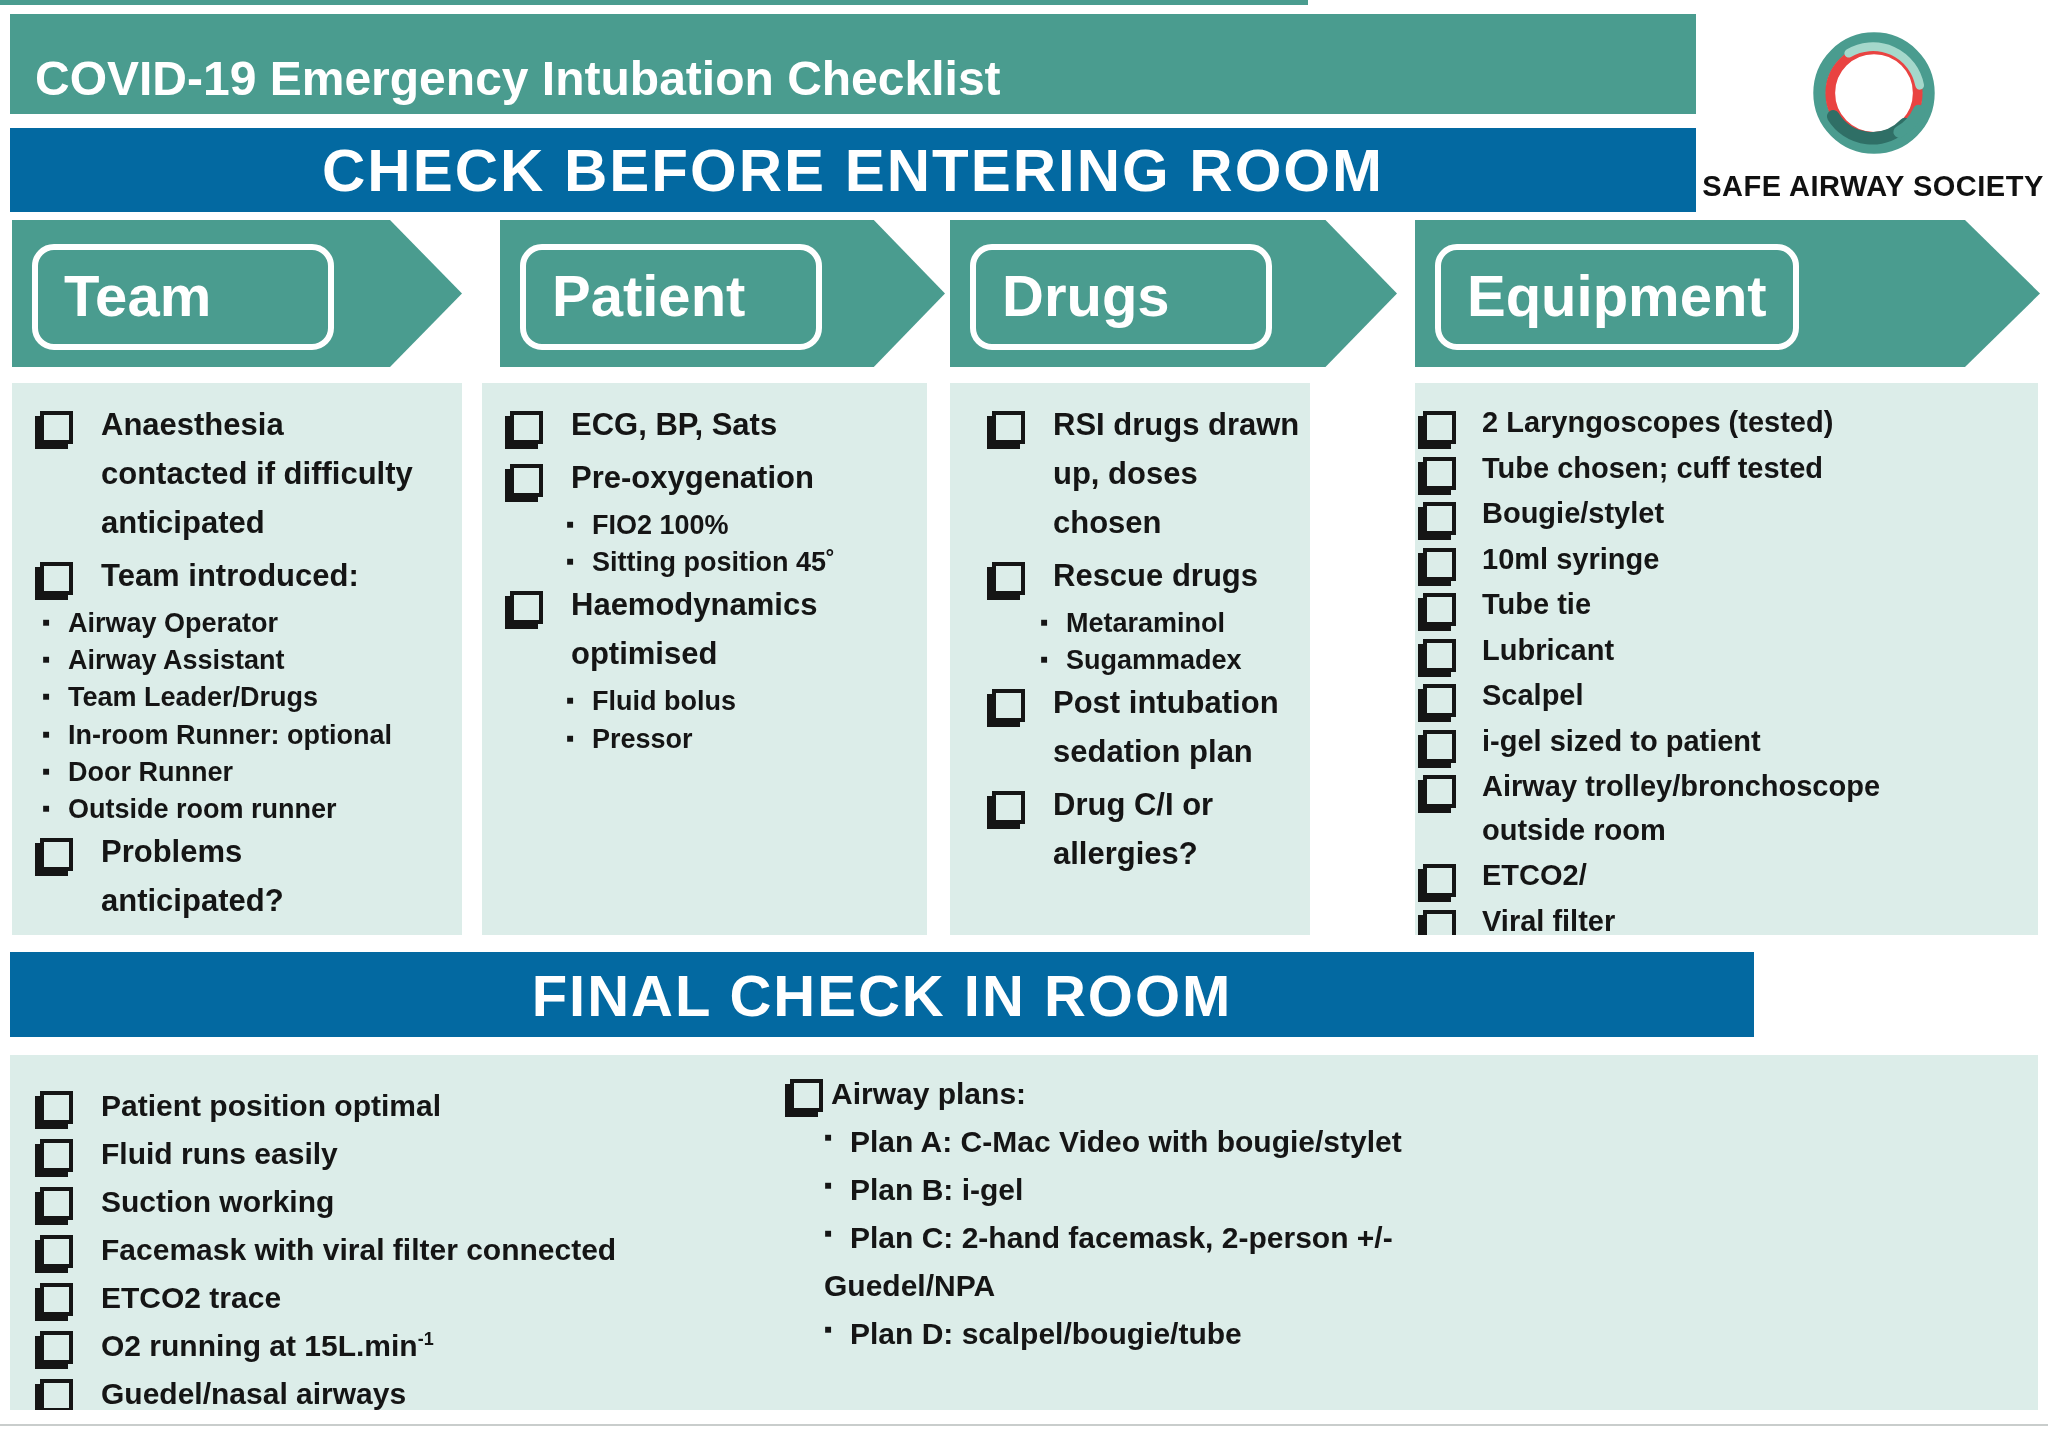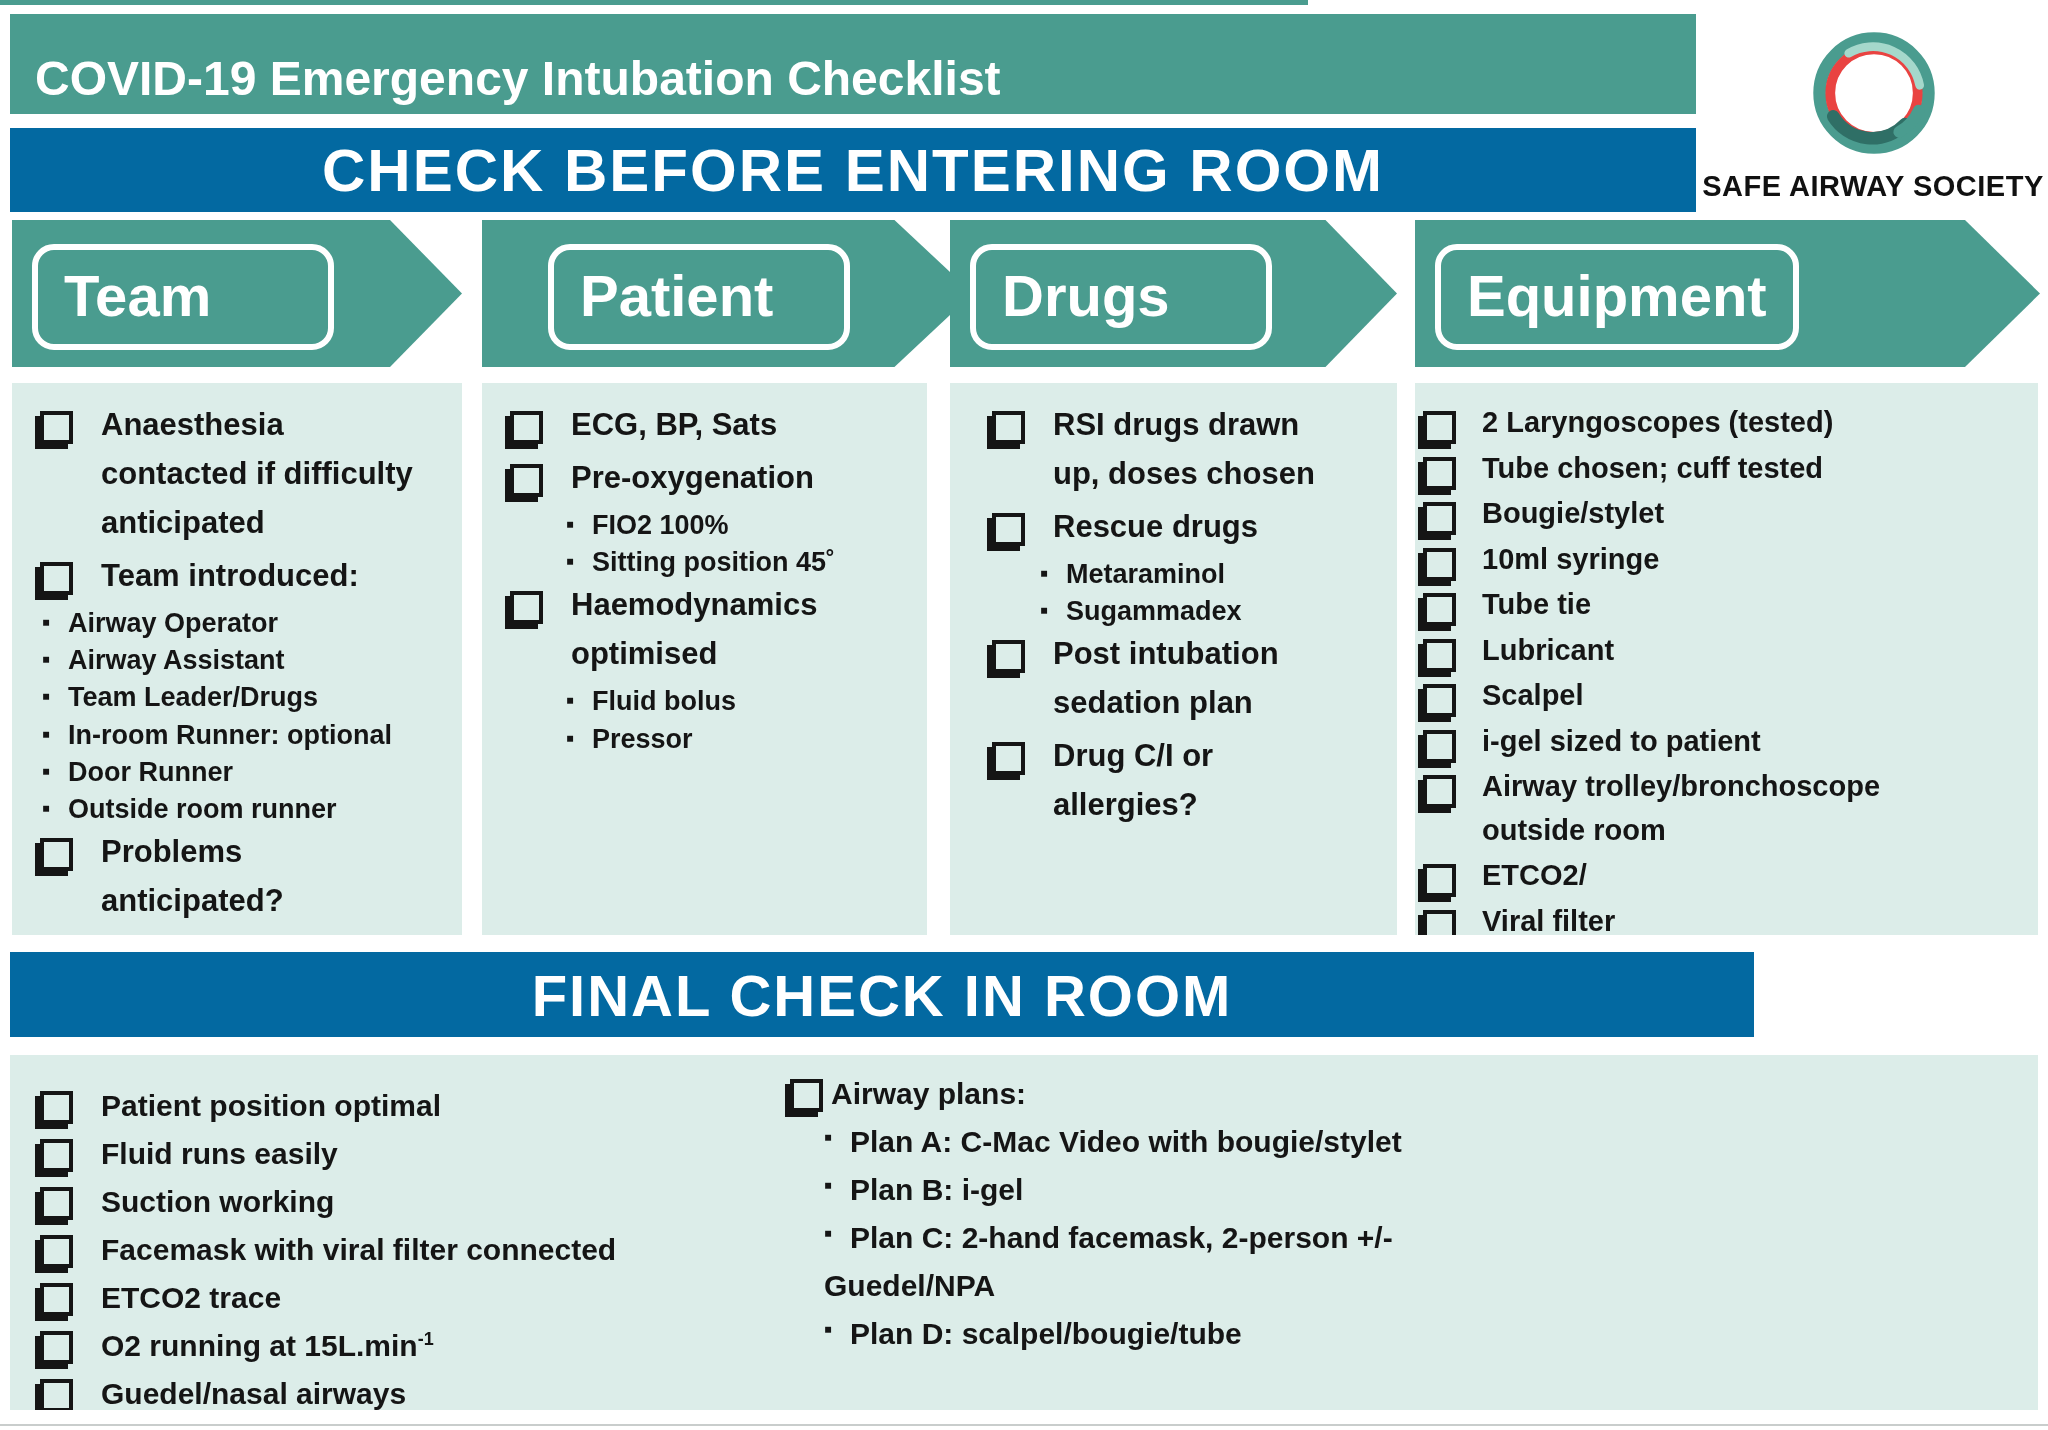--- a/index.html
+++ b/index.html
@@ -27,21 +27,21 @@
   .arrow-84{clip-path:polygon(0 0,84% 0,100% 50%,84% 100%,0 100%);}
   .arrow-88{clip-path:polygon(0 0,88% 0,100% 50%,88% 100%,0 100%);}
   .arrow-label{display:inline-block;margin:24px 0 0 20px;min-width:238px;padding:0 26px;
                border:6px solid #ffffff;border-radius:22px;color:#ffffff;font-size:58px;
                line-height:92px;height:94px;white-space:nowrap;}
 
   .panel{position:absolute;top:383px;height:552px;background:#DCEDE9;box-sizing:border-box;
          padding:18px 8px 0 22px;overflow:hidden;}
   .panel-team{left:12px;width:450px;}
   .panel-patient{left:482px;width:445px;}
-  .panel-drugs{left:950px;width:447px;padding-left:36px;}
+  .panel-drugs{left:950px;width:360px;padding-left:36px;}
   .panel-equipment{left:1415px;width:623px;padding-left:2px;}
 
   .item{display:flex;align-items:flex-start;}
   .item .txt{white-space:pre-line;}
   .item.check{font-size:31px;line-height:1.58;margin-bottom:4px;}
   .panel-equipment .item.check{font-size:29px;line-height:1.5;margin-bottom:2px;}
   .item.bullet{font-size:27px;line-height:1.38;}
   .item.cont{font-size:30px;line-height:1.5;}
 
   .cb{flex:none;width:25px;height:25px;border:4px solid #151515;background:transparent;
@@ -85,21 +85,21 @@
       <path d="M 116 88 A 47 47 0 0 1 96 110" stroke="#4A9C8F" stroke-width="12" fill="none" stroke-linecap="round"></path>
     </svg>
     <div class="logo-text">SAFE AIRWAY SOCIETY</div>
   </div>
 
   <div class="banner banner-top">CHECK BEFORE ENTERING ROOM</div>
 
   <div class="arrow arrow-84" style="left:12px;width:450px;">
     <span class="arrow-label">Team</span>
   </div>
-  <div class="arrow arrow-84" style="left:482px;width:445px;padding-left:46px;">
+  <div class="arrow arrow-84" style="left:500px;width:445px;">
     <span class="arrow-label">Patient</span>
   </div>
   <div class="arrow arrow-84" style="left:950px;width:447px;">
     <span class="arrow-label">Drugs</span>
   </div>
   <div class="arrow arrow-88" style="left:1415px;width:625px;">
     <span class="arrow-label">Equipment</span>
   </div>
 
   <div class="panel panel-team">

